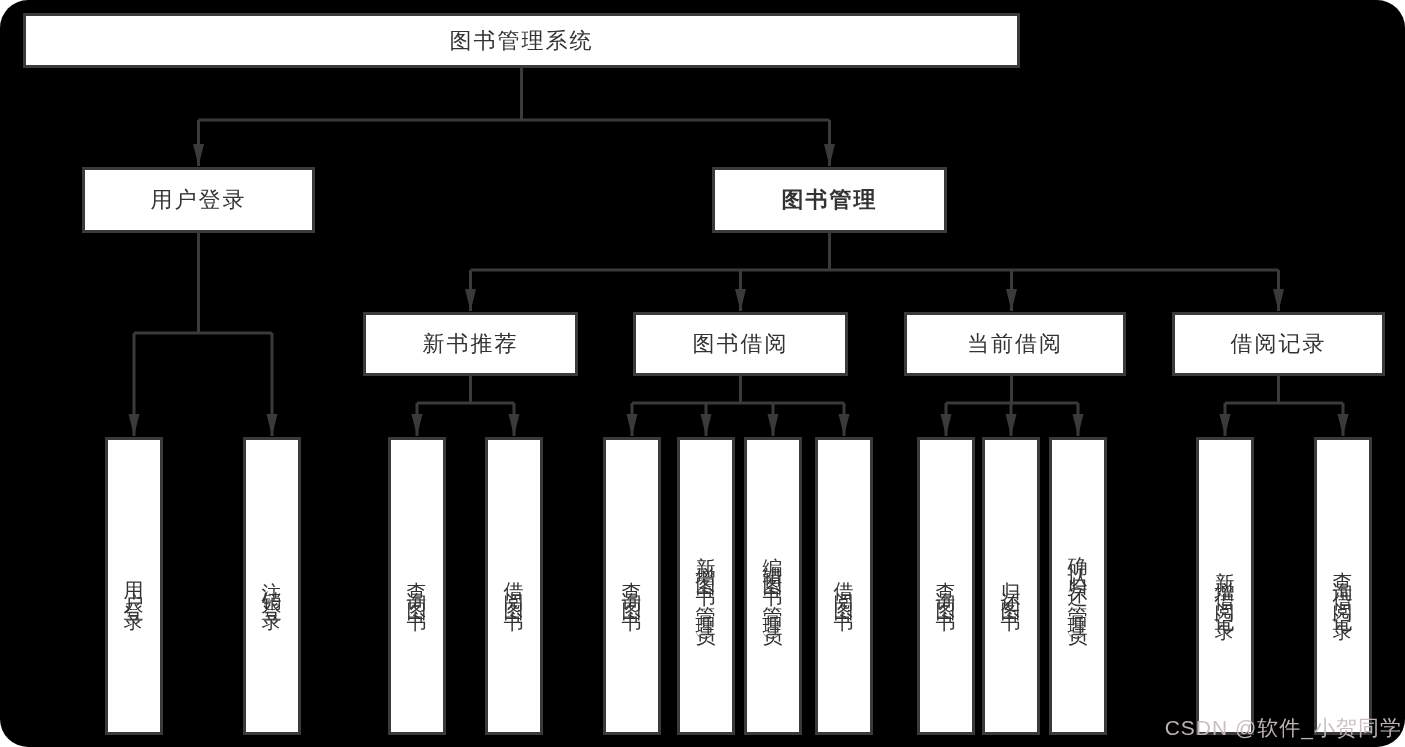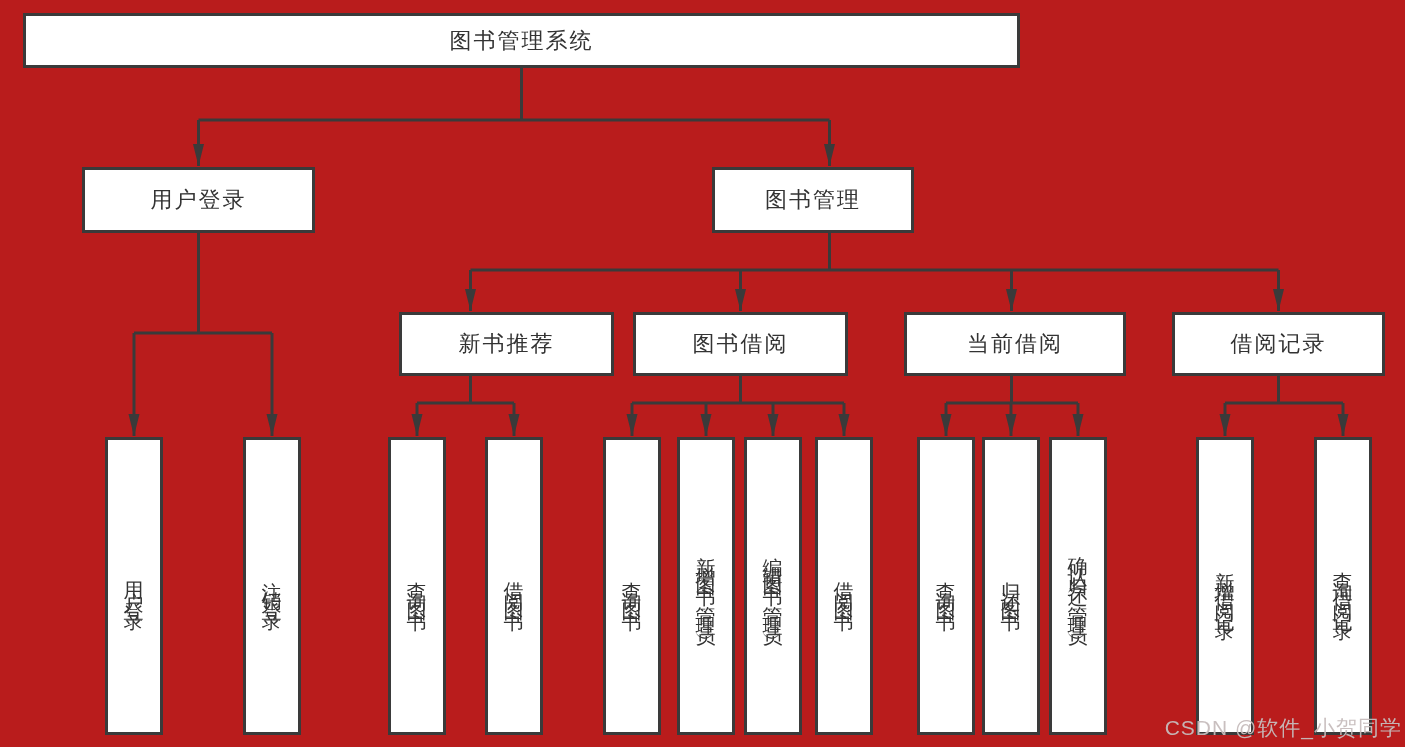--- a/index.html
+++ b/index.html
@@ -1,22 +1,23 @@
 <!DOCTYPE html>
 <html><head>
 <meta charset="utf-8">
 <style>
   html, body { margin: 0; padding: 0; background: #ffffff; }
   #stage {
     position: relative;
     width: 1405px;
     height: 747px;
-    background: #b91c1c;
+    background: #000000;
     overflow: hidden;
     font-family: "Liberation Sans", "DejaVu Sans", sans-serif;
+    border-radius: 28px;
   }
   #connectors {
     position: absolute;
     left: 0; top: 0;
     width: 1405px; height: 747px;
   }
   .box {
     position: absolute;
     box-sizing: border-box;
     border: 3px solid #3a3a3a;
@@ -33,23 +34,23 @@
     writing-mode: vertical-rl;
     text-orientation: mixed;
     letter-spacing: 10px;
     line-height: 1;
     white-space: nowrap;
   }
   
   #b-root { left: 23px;  top: 13px;  width: 997px; height: 55px; }
   
   #b-l2a  { left: 82px;  top: 167px; width: 233px; height: 66px; }
-  #b-l2b  { left: 712px; top: 167px; width: 202px; height: 66px; }
+  #b-l2b  { left: 712px; top: 167px; width: 235px; height: 66px; font-weight: bold; }
   
-  #b-l3a  { left: 363px;  top: 312px; width: 215px; height: 64px; margin-left: 36px; }
+  #b-l3a  { left: 363px;  top: 312px; width: 215px; height: 64px; }
   #b-l3b  { left: 633px;  top: 312px; width: 215px; height: 64px; }
   #b-l3c  { left: 904px;  top: 312px; width: 222px; height: 64px; }
   #b-l3d  { left: 1172px; top: 312px; width: 213px; height: 64px; }
   
   .leaf { top: 437px; width: 58px; height: 298px; }
   #lf1  { left: 105px;  }
   #lf2  { left: 243px;  }
   #lf3  { left: 388px;  }
   #lf4  { left: 485px;  }
   #lf5  { left: 603px;  }

